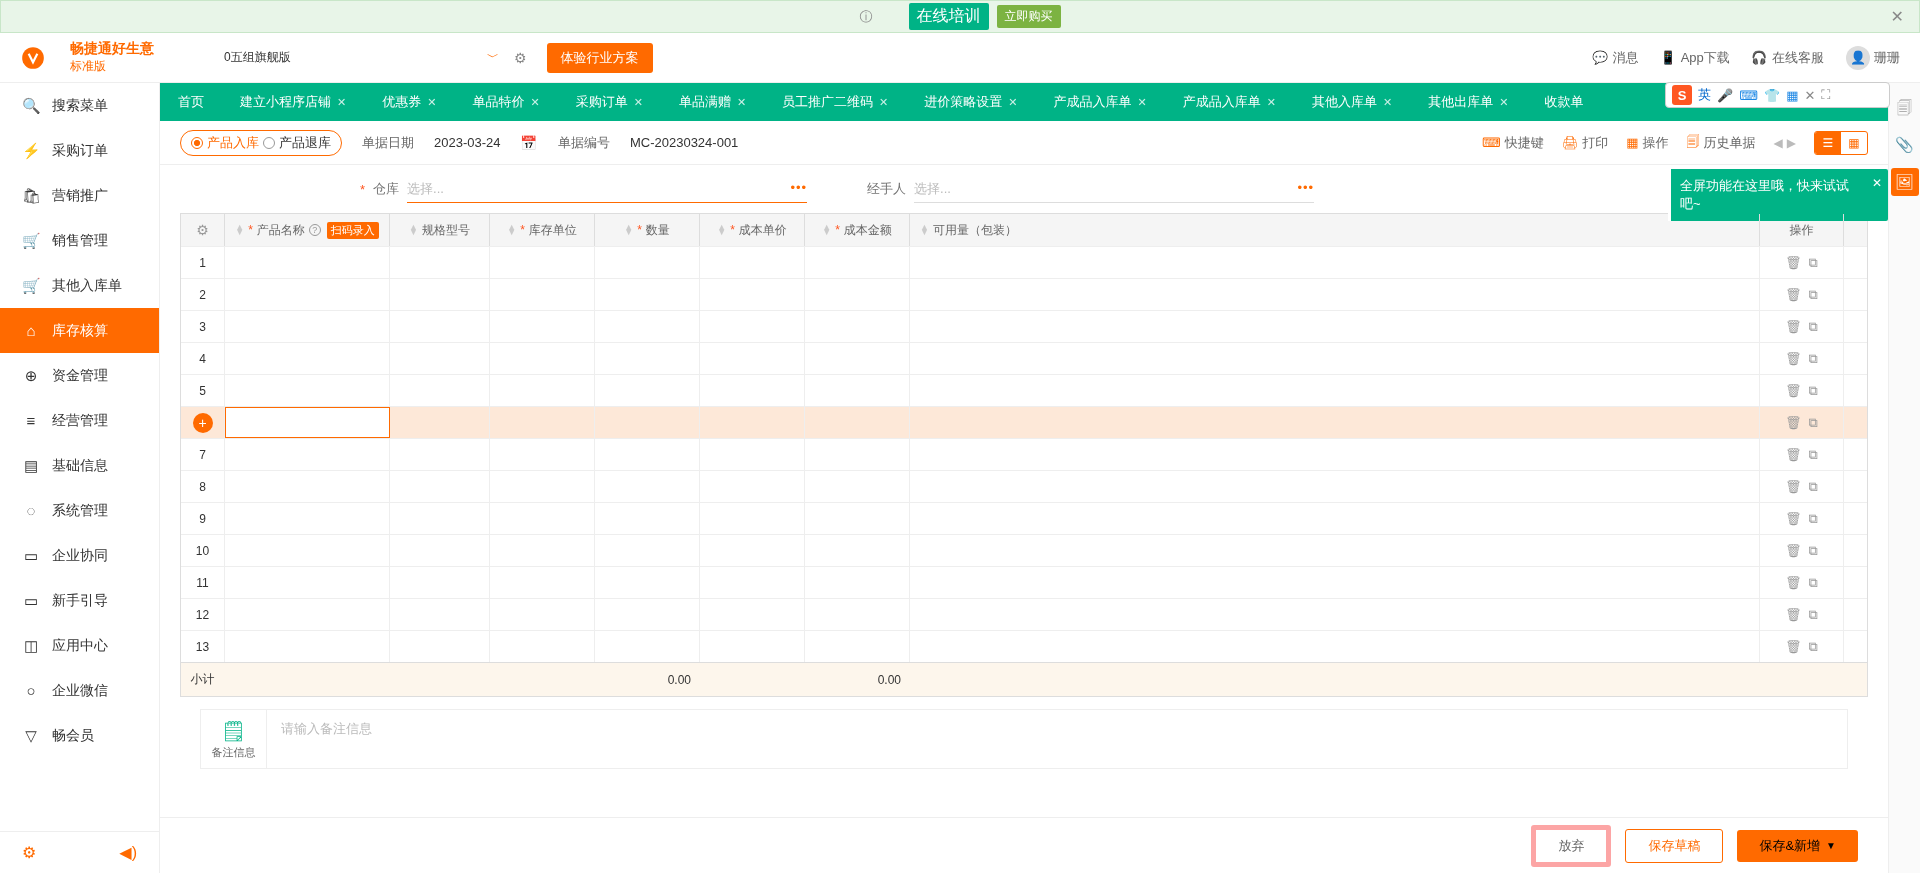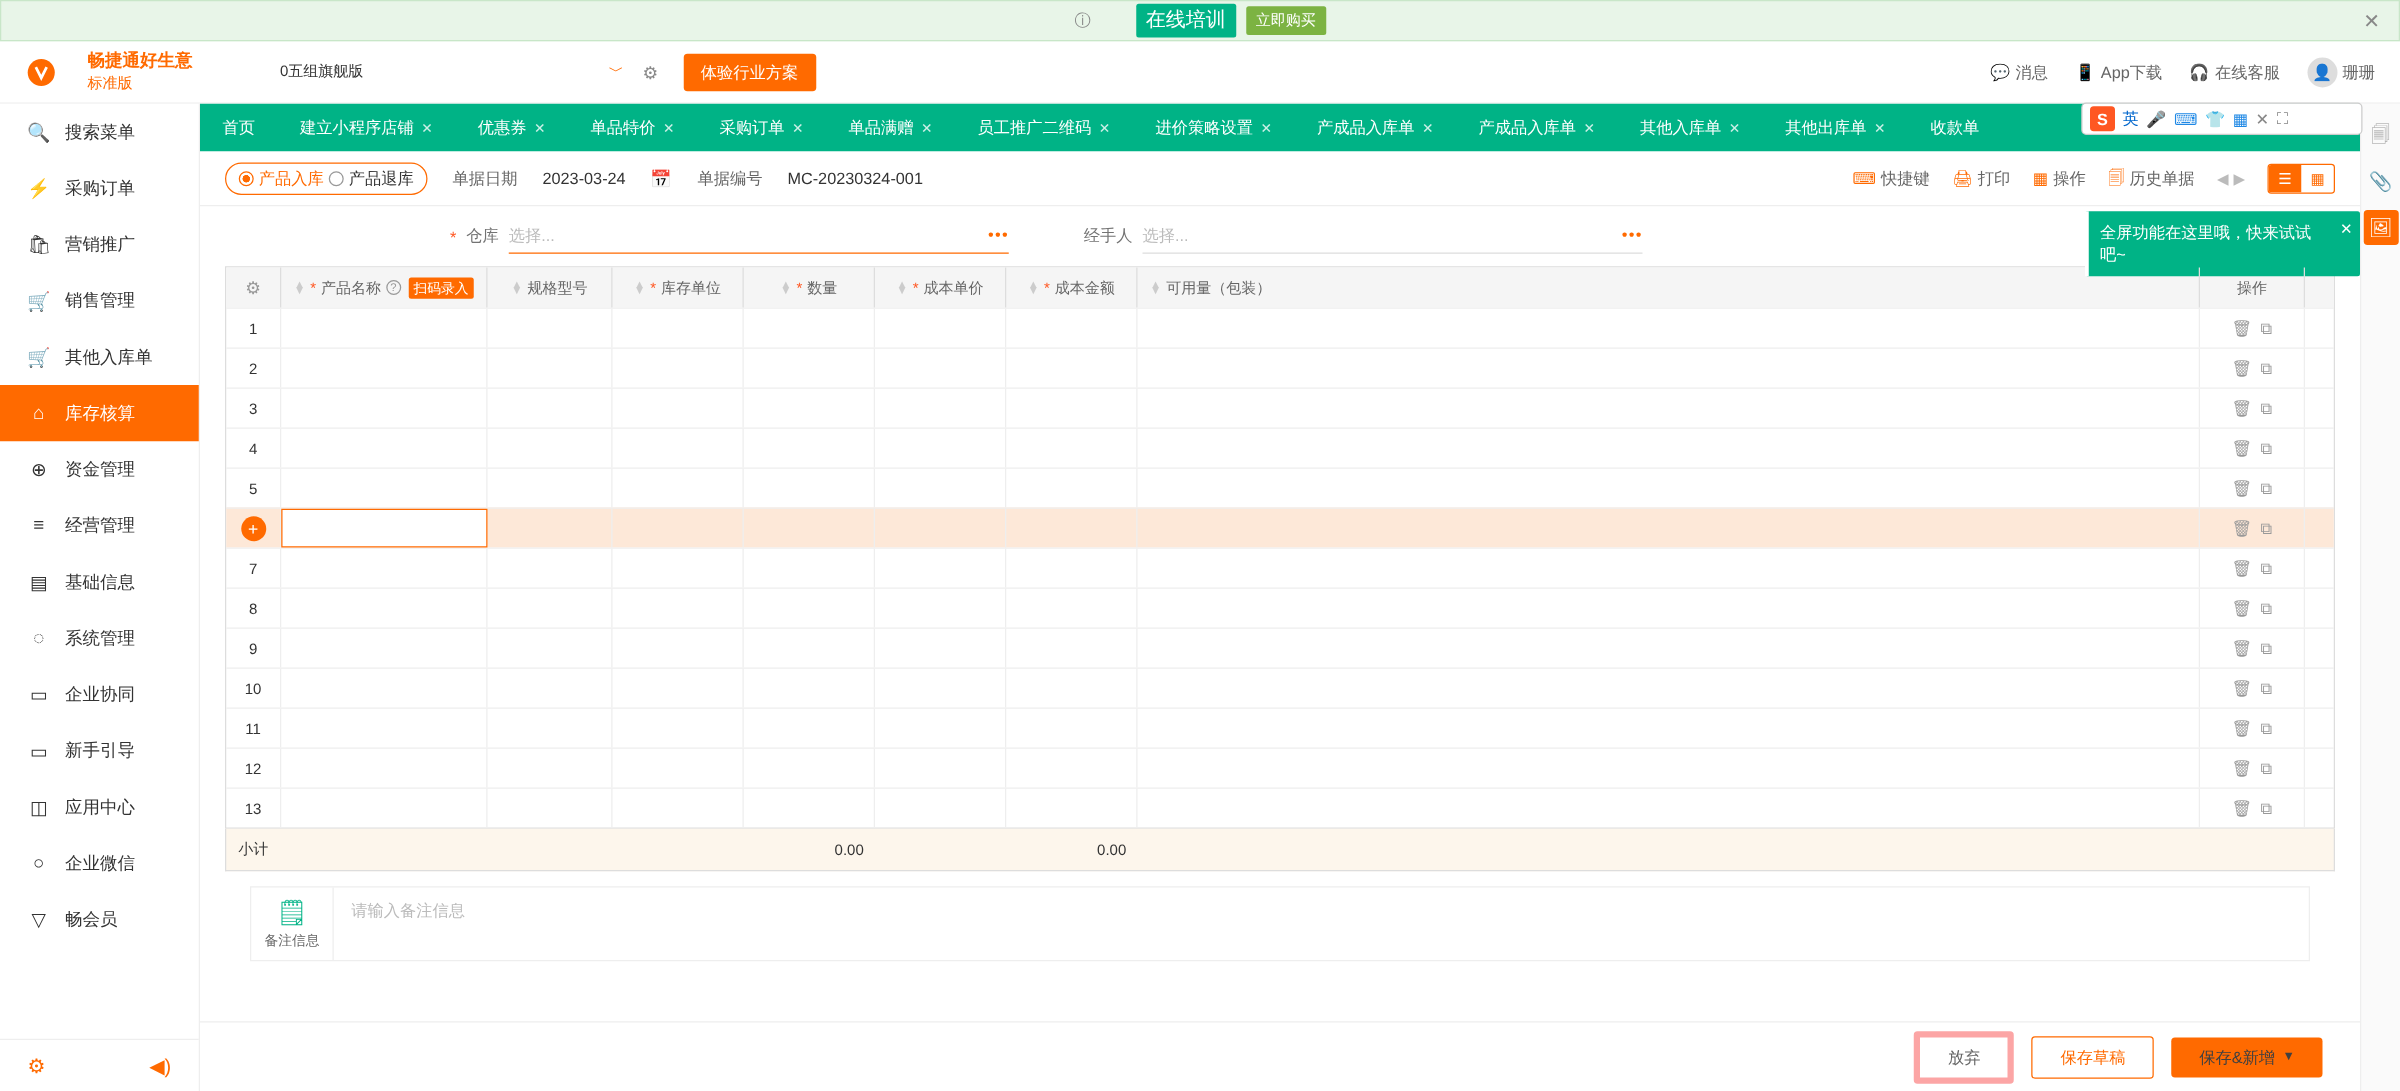--- a/index.html
+++ b/index.html
@@ -102,21 +102,21 @@
 .remark{margin:12px 20px 0;border:1px solid #eee;display:flex;height:60px}
 .remark .lft{width:66px;border-right:1px solid #eee;display:flex;flex-direction:column;align-items:center;justify-content:center;gap:2px;color:#00b386}
 .remark .lft .ico{font-size:20px}
 .remark .lft .t{font-size:11px;color:#666}
 .remark .inp{flex:1;padding:10px 14px;color:#bbb;font-size:13px}
 
 .footer{margin-top:auto;height:56px;border-top:1px solid #eee;display:flex;align-items:center;justify-content:flex-end;padding-right:30px;gap:14px}
 .btn{padding:7px 22px;border-radius:3px;font-size:13px;cursor:pointer}
 .btn-plain{border:5px solid #fca5a5;color:#666;background:#fff}
 .btn-outline{border:1px solid #ff6a00;color:#ff6a00;background:#fff}
-.btn-primary{background:#ff6a00;color:#404040;display:flex;align-items:center;gap:6px}
+.btn-primary{background:#ff6a00;color:#000000;display:flex;align-items:center;gap:6px}
 .btn-primary .chev{font-size:10px}
 
 .right-rail{width:32px;border-left:1px solid #eee;display:flex;flex-direction:column;align-items:center;padding-top:14px;gap:14px;background:#fafafa}
 .right-rail .r{font-size:15px;color:#999}
 .right-rail .r.act{background:#ff6a00;color:#fff;width:28px;height:28px;display:flex;align-items:center;justify-content:center;border-radius:3px}
 </style>
 </head>
 <body>
 
 <div class="top-banner">

